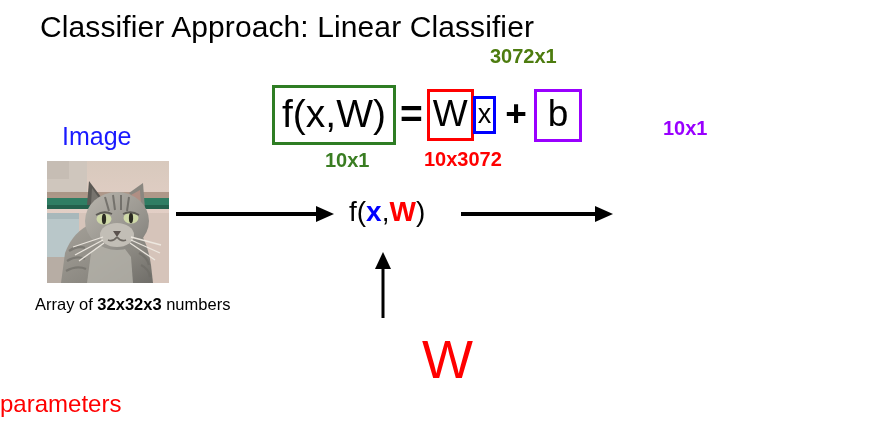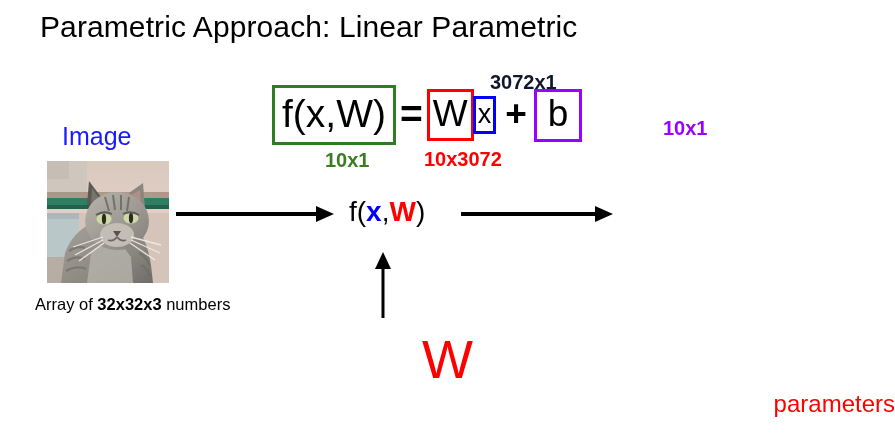--- a/index.html
+++ b/index.html
@@ -113,21 +113,21 @@
   }
   #b-box {
     border: 3px solid #9900ff;
     height: 53px;
     padding: 0 11px 4px 11px;
   }
   #b-text { font-size: 37px; line-height: 37px; }
 
   
   .dim-label { font-size: 20px; font-weight: bold; white-space: nowrap; }
-  #dim-3072x1 { left: 490px; top: 71px; color: #0f172a; }
+  #dim-3072x1 { left: 490px; top: 45px; color: #4d7c0f; }
   #dim-10x1-green { left: 325px; top: 149px; color: #3a7d22; }
   #dim-10x3072 { left: 424px; top: 148px; color: #ff0000; }
   #dim-10x1-purple { left: 663px; top: 117px; color: #9900ff; }
 
   
   #fxw-center {
     left: 349px;
     top: 198px;
     font-size: 28px;
     line-height: 28px;
@@ -158,31 +158,31 @@
     left: 0; top: 332px;
     width: 895px;
     text-align: center;
     font-size: 54px;
     line-height: 54px;
     color: #ff0000;
   }
   #w-sub {
     left: 0; top: 389px;
     width: 895px;
-    text-align: right;
+    text-align: left;
     font-size: 24px;
     line-height: 29px;
     color: #ff0000;
   }
   .w-sub-line { display: block; }
 </style>
 </head>
 <body>
 
-<div class="abs" id="slide-title">Parametric Approach: Linear Parametric</div>
+<div class="abs" id="slide-title">Classifier Approach: Linear Classifier</div>
 
 <div class="abs" id="image-label">Image</div>
 
 <div class="abs" id="cat-thumb">
   <svg width="122" height="122" viewBox="0 0 122 122" xmlns="http://www.w3.org/2000/svg">
     <defs>
       <linearGradient id="wallg" x1="0" y1="0" x2="0" y2="1">
         <stop offset="0%" stop-color="#d8c9bd"></stop>
         <stop offset="45%" stop-color="#e3cfc6"></stop>
         <stop offset="100%" stop-color="#ddc7bd"></stop>

